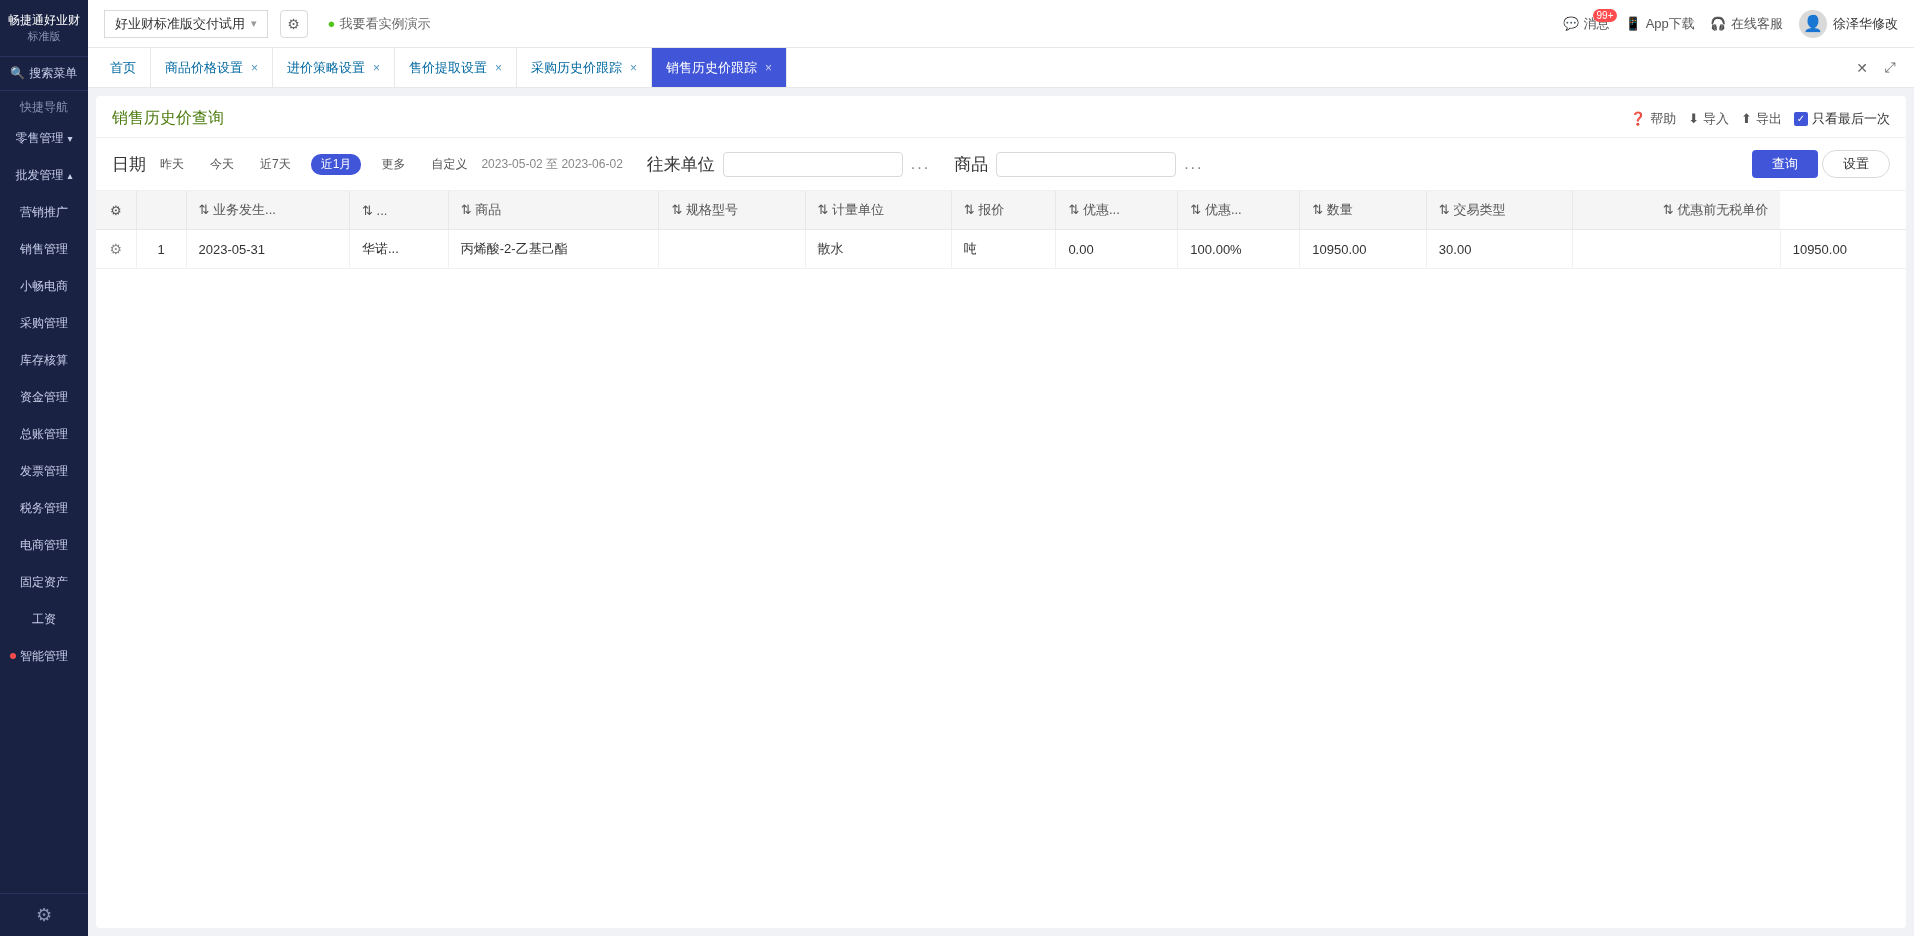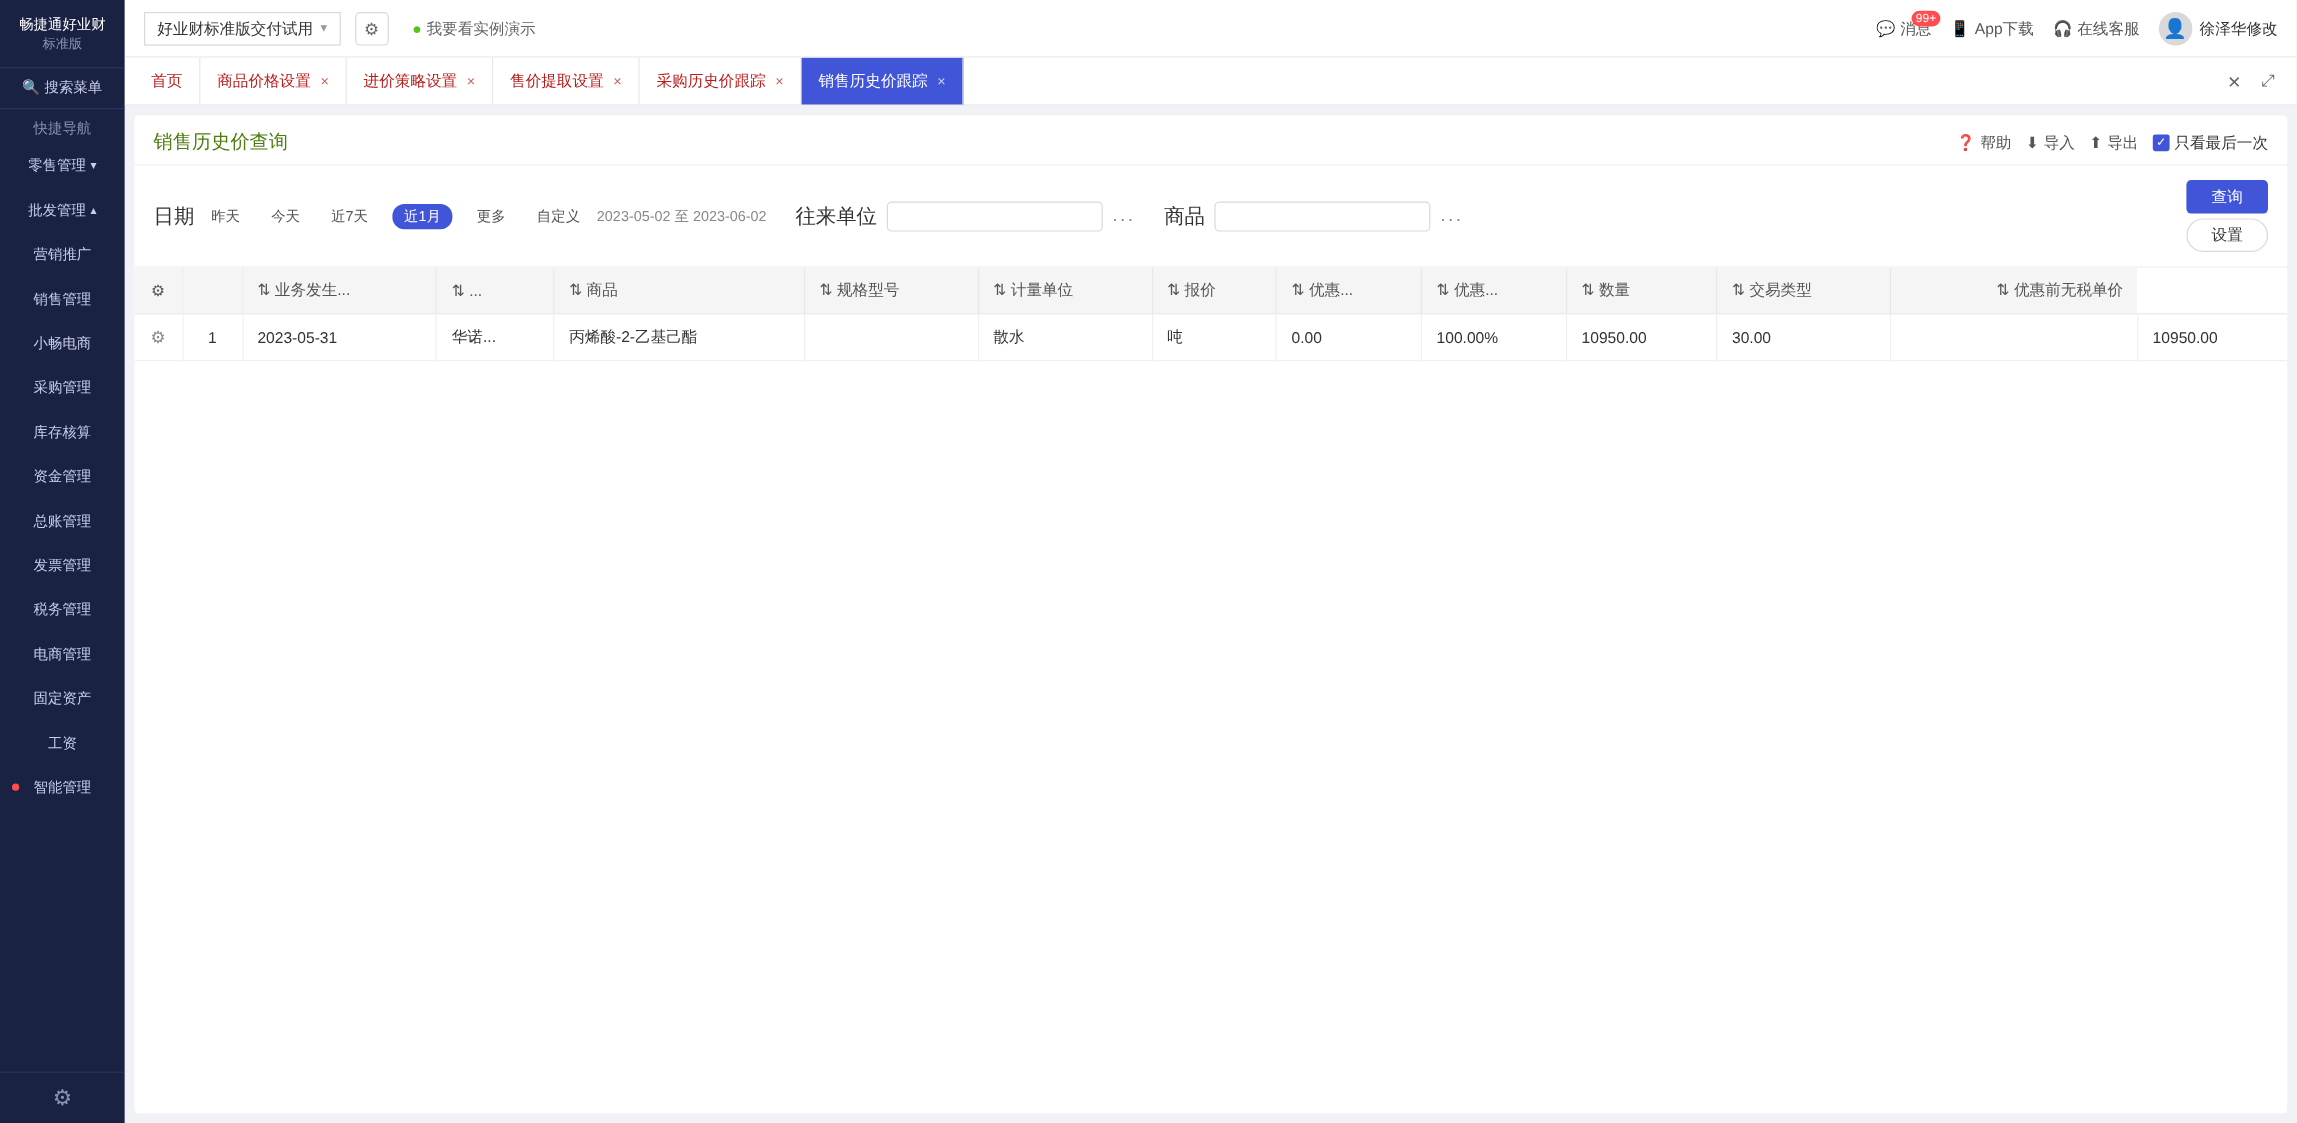--- a/index.html
+++ b/index.html
@@ -1,20 +1,20 @@
 <!DOCTYPE html>
 <html><head>
   <meta charset="utf-8">
   <style>
     * { box-sizing: border-box; margin: 0; padding: 0; }
     body { font-family: "Microsoft YaHei", "PingFang SC", sans-serif; font-size: 13px; background: #f0f2f5; display: flex; height: 936px; overflow: hidden; }
 
     
     .sidebar {
-      width: 104px;
+      width: 88px;
       background: #1a2244;
       color: #c8cde8;
       display: flex;
       flex-direction: column;
       flex-shrink: 0;
       height: 100%;
     }
     .sidebar-logo {
       padding: 12px 8px;
       border-bottom: 1px solid #2a3460;
@@ -187,21 +187,21 @@
       gap: 0;
       overflow: hidden;
     }
     .tab {
       display: flex;
       align-items: center;
       gap: 6px;
       padding: 0 14px;
       height: 40px;
       font-size: 13px;
-      color: #b91c1c;
+      color: #0369a1;
       cursor: pointer;
       border-right: 1px solid #e8e8e8;
       white-space: nowrap;
       flex-shrink: 0;
     }
     .tab.active {
       background: #4055d8;
       color: #fff;
     }
     .tab .close {
@@ -343,21 +343,21 @@
       color: #888;
       cursor: pointer;
       font-size: 16px;
       letter-spacing: 2px;
     }
 
     
     .filter-actions {
       margin-left: auto;
       display: flex;
-      flex-direction: column;
+      flex-direction: row;
       gap: 4px;
     }
     .btn-primary {
       background: #4055d8;
       color: #fff;
       border: none;
       border-radius: 4px;
       padding: 5px 20px;
       font-size: 13px;
       cursor: pointer;

